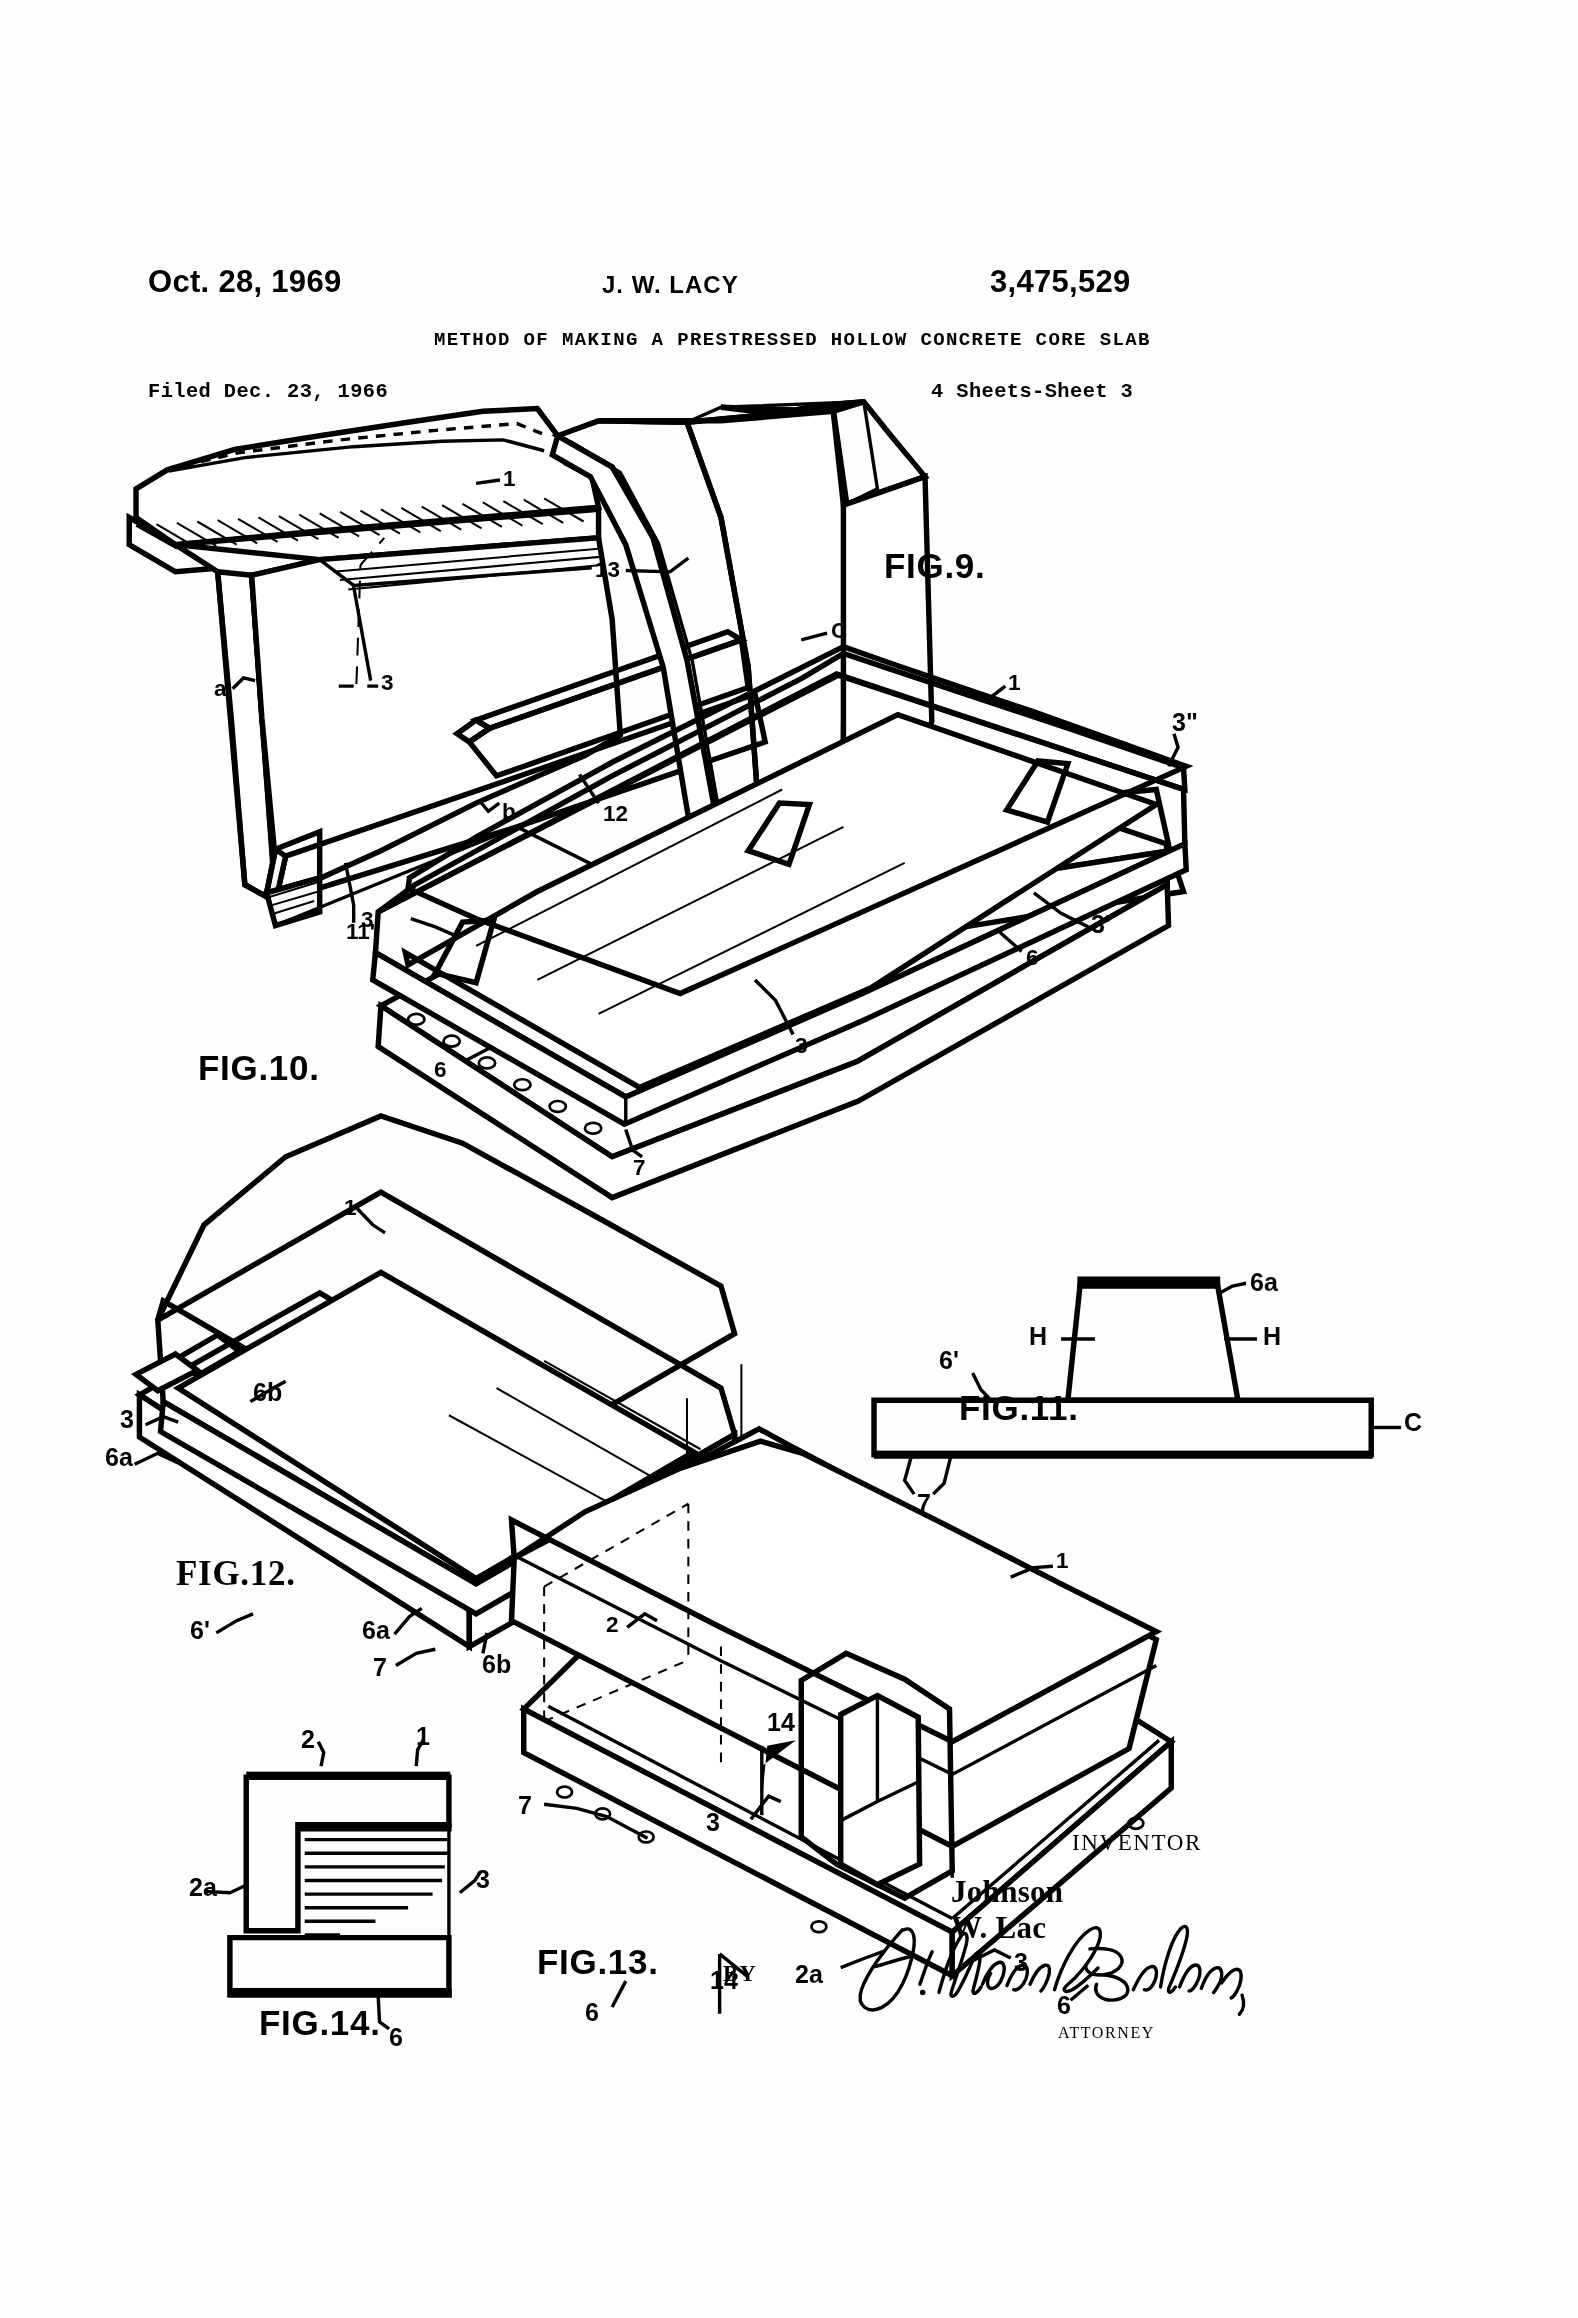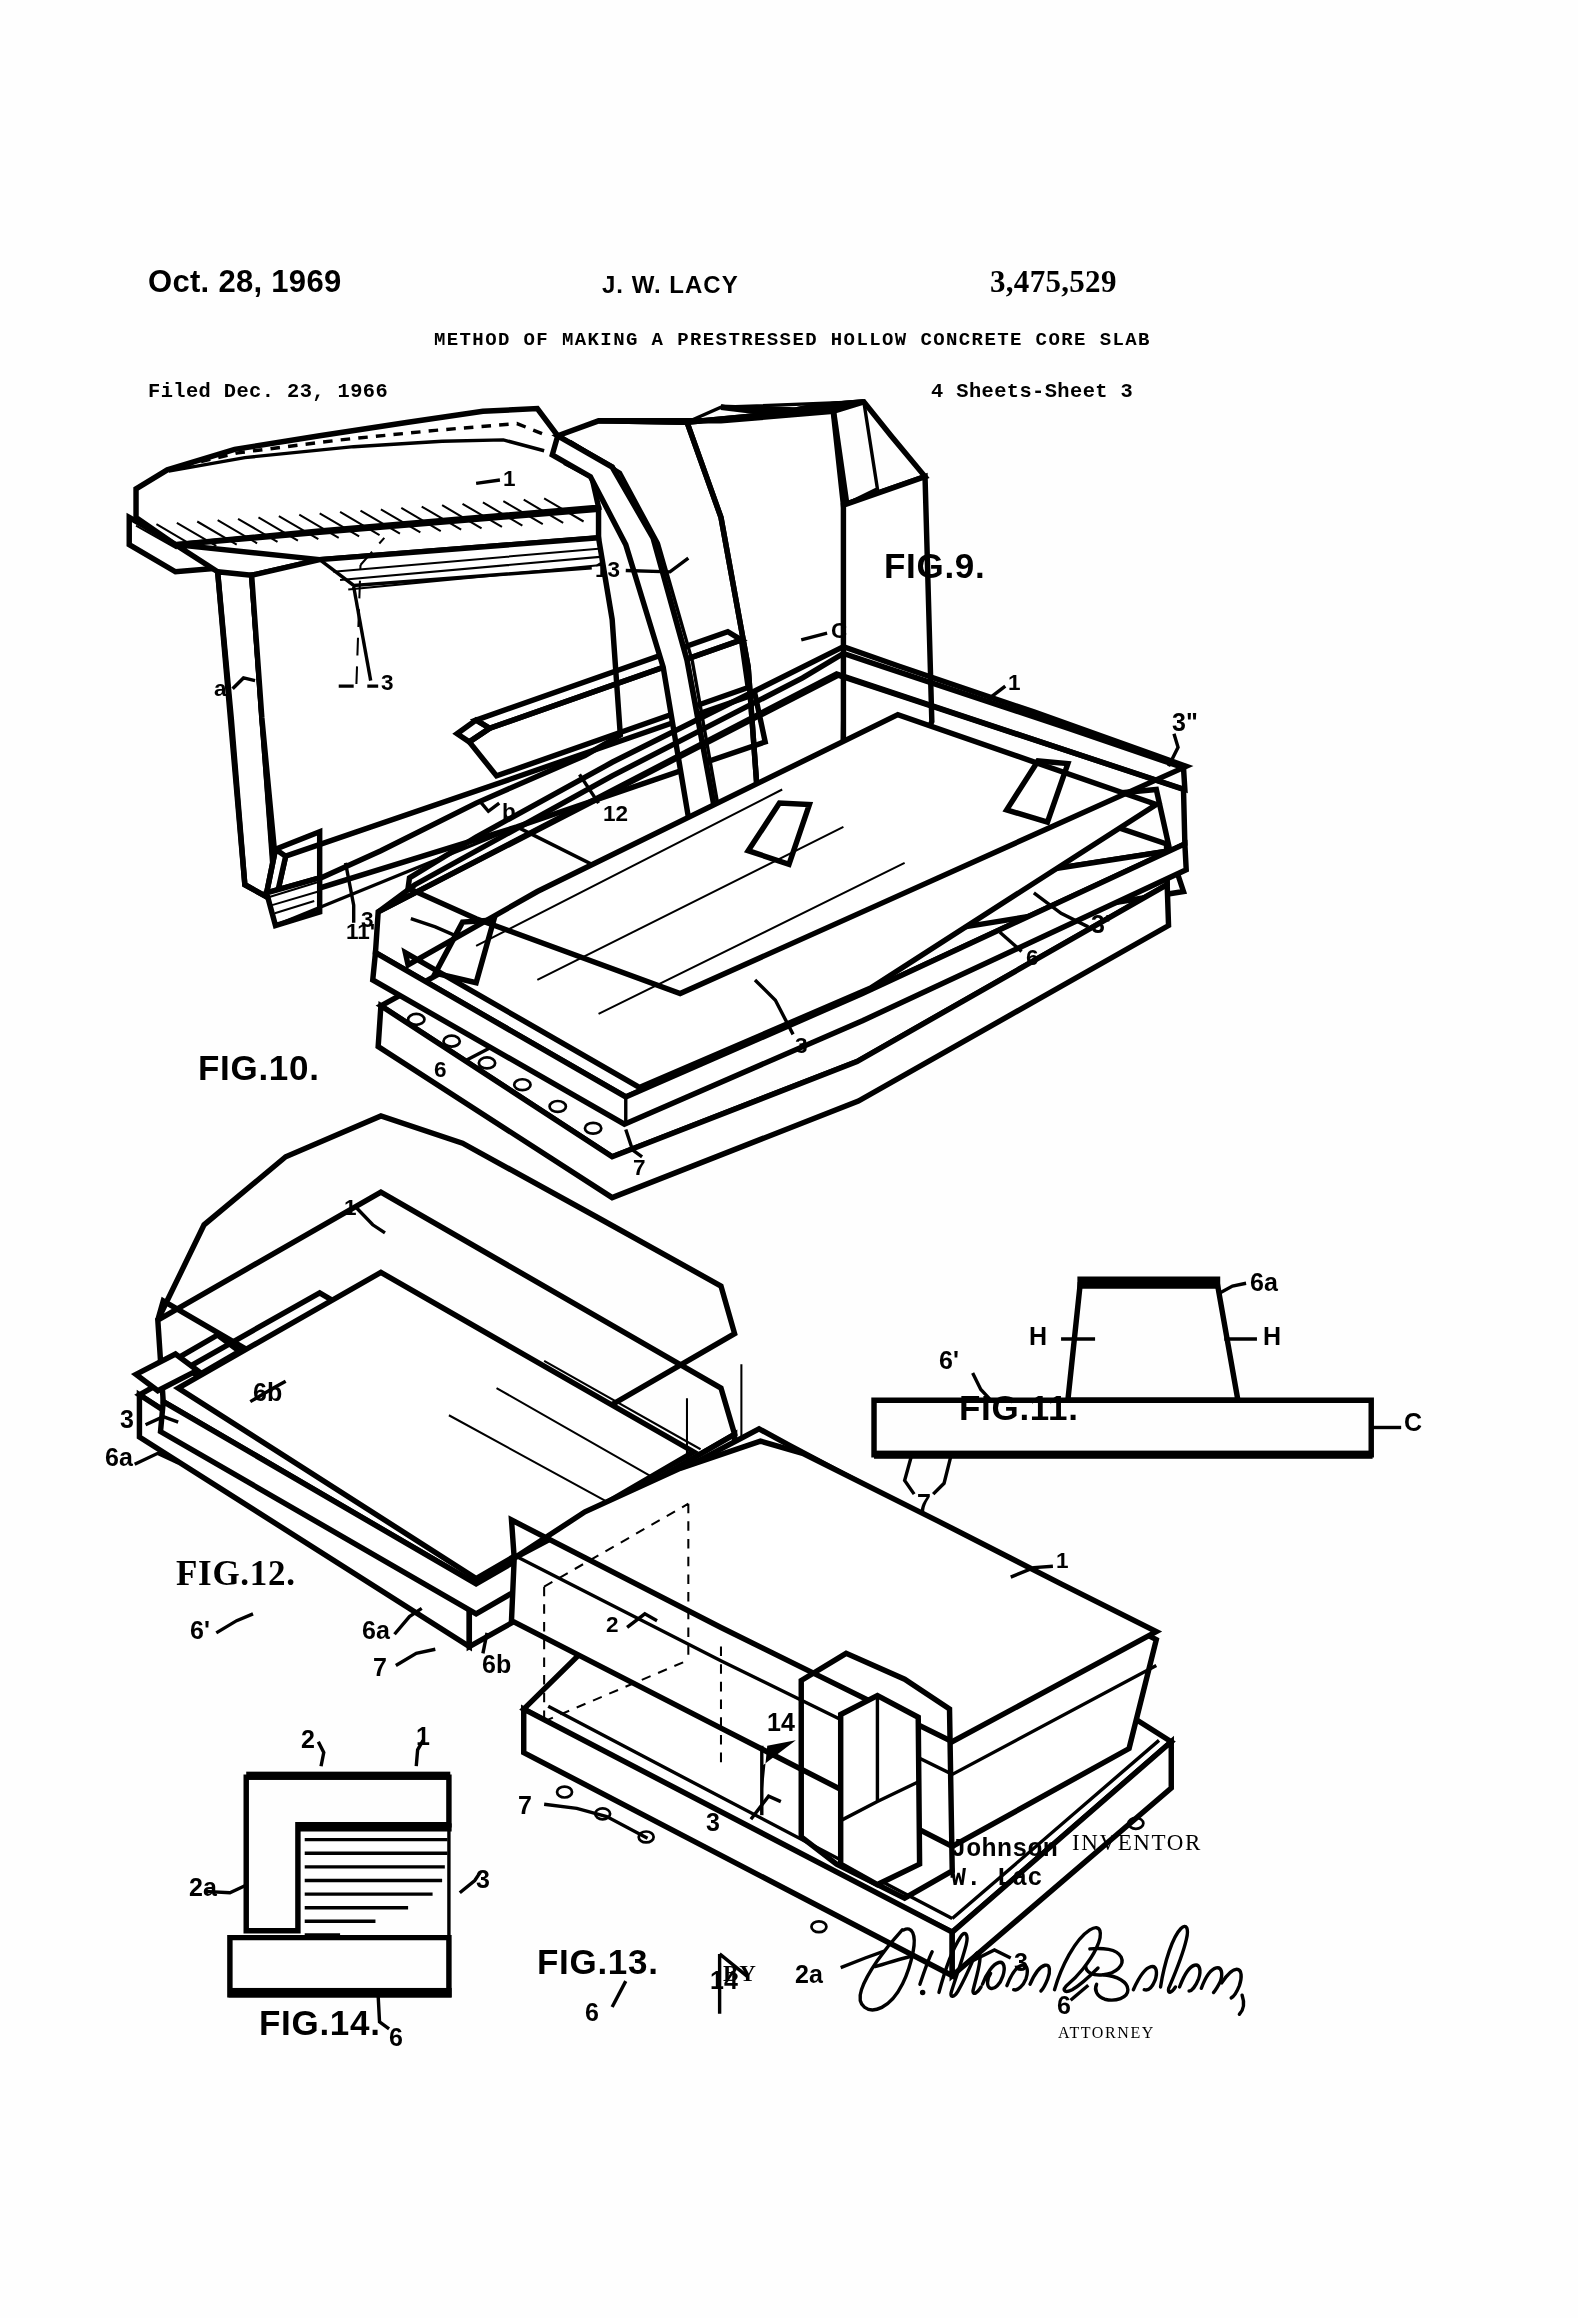--- a/index.html
+++ b/index.html
@@ -10,21 +10,21 @@
   }
   .sheet{position:absolute;inset:0;background:#fefefe;}
 
   
   .hdr{position:absolute;left:0;top:0;width:100%;}
   .hdr-row1{position:absolute;top:264px;left:0;width:100%;height:41px;}
   .hdr-date{position:absolute;left:148px;top:0;font-family:"Liberation Sans",sans-serif;
             font-weight:bold;font-size:31px;letter-spacing:0.3px;}
   .hdr-inv{position:absolute;left:602px;top:6.8px;font-family:"Liberation Sans",sans-serif;
            font-weight:bold;font-size:24px;letter-spacing:1px;}
-  .hdr-num{position:absolute;left:990px;top:0px;font-family:Liberation Serif, serif;
+  .hdr-num{position:absolute;left:990px;top:0px;font-family:Liberation Sans, sans-serif;
            font-weight:bold;font-size:31px;letter-spacing:0.3px;}
   .hdr-title{position:absolute;top:329px;left:0;width:100%;text-align:center;
              font-family:"Liberation Mono",monospace;font-weight:bold;font-size:19px;
              letter-spacing:1.4px;padding-left:6.8px;box-sizing:border-box;}
   .hdr-filed{position:absolute;left:148px;top:380px;font-family:"Liberation Mono",monospace;
              font-weight:bold;font-size:20.4px;letter-spacing:0.4px;}
   .hdr-sheets{position:absolute;left:931px;top:380px;font-family:"Liberation Mono",monospace;
               font-weight:bold;font-size:20.4px;letter-spacing:0.4px;}
 
   
@@ -33,22 +33,22 @@
 
   
   .ref{position:absolute;font-family:"Liberation Sans",sans-serif;font-weight:bold;
        font-size:22.5px;white-space:nowrap;line-height:1;}
   .ref.lg{font-size:25px;}
 
   
   .sigblk{position:absolute;}
   .sig-inventor{position:absolute;left:1072px;top:1830px;
      font-family:"Liberation Serif",serif;font-size:23px;letter-spacing:1.6px;}
-  .sig-name{position:absolute;left:951px;top:1835px;
-     font-family:Liberation Mono, monospace;font-weight:bold;font-size:25px;letter-spacing:0.3px;}
+  .sig-name{position:absolute;left:951px;top:1874px;
+     font-family:Liberation Serif, serif;font-weight:bold;font-size:31px;letter-spacing:0.3px;}
   .sig-by{position:absolute;left:723px;top:1961px;
      font-family:"Liberation Serif",serif;font-weight:bold;font-size:23px;letter-spacing:1px;}
   .sig-attorney{position:absolute;left:1058px;top:2024px;
      font-family:"Liberation Serif",serif;font-size:16px;letter-spacing:1.6px;}
   .sig-script{position:absolute;left:837px;top:1919px;width:435px;height:102px;}
 
   svg{display:block;overflow:visible;}
   .drawing{position:absolute;left:0;top:0;width:1578px;height:2319px;pointer-events:none;}
   .ln{fill:none;stroke:#000;}
   .thin{stroke-width:3;}

